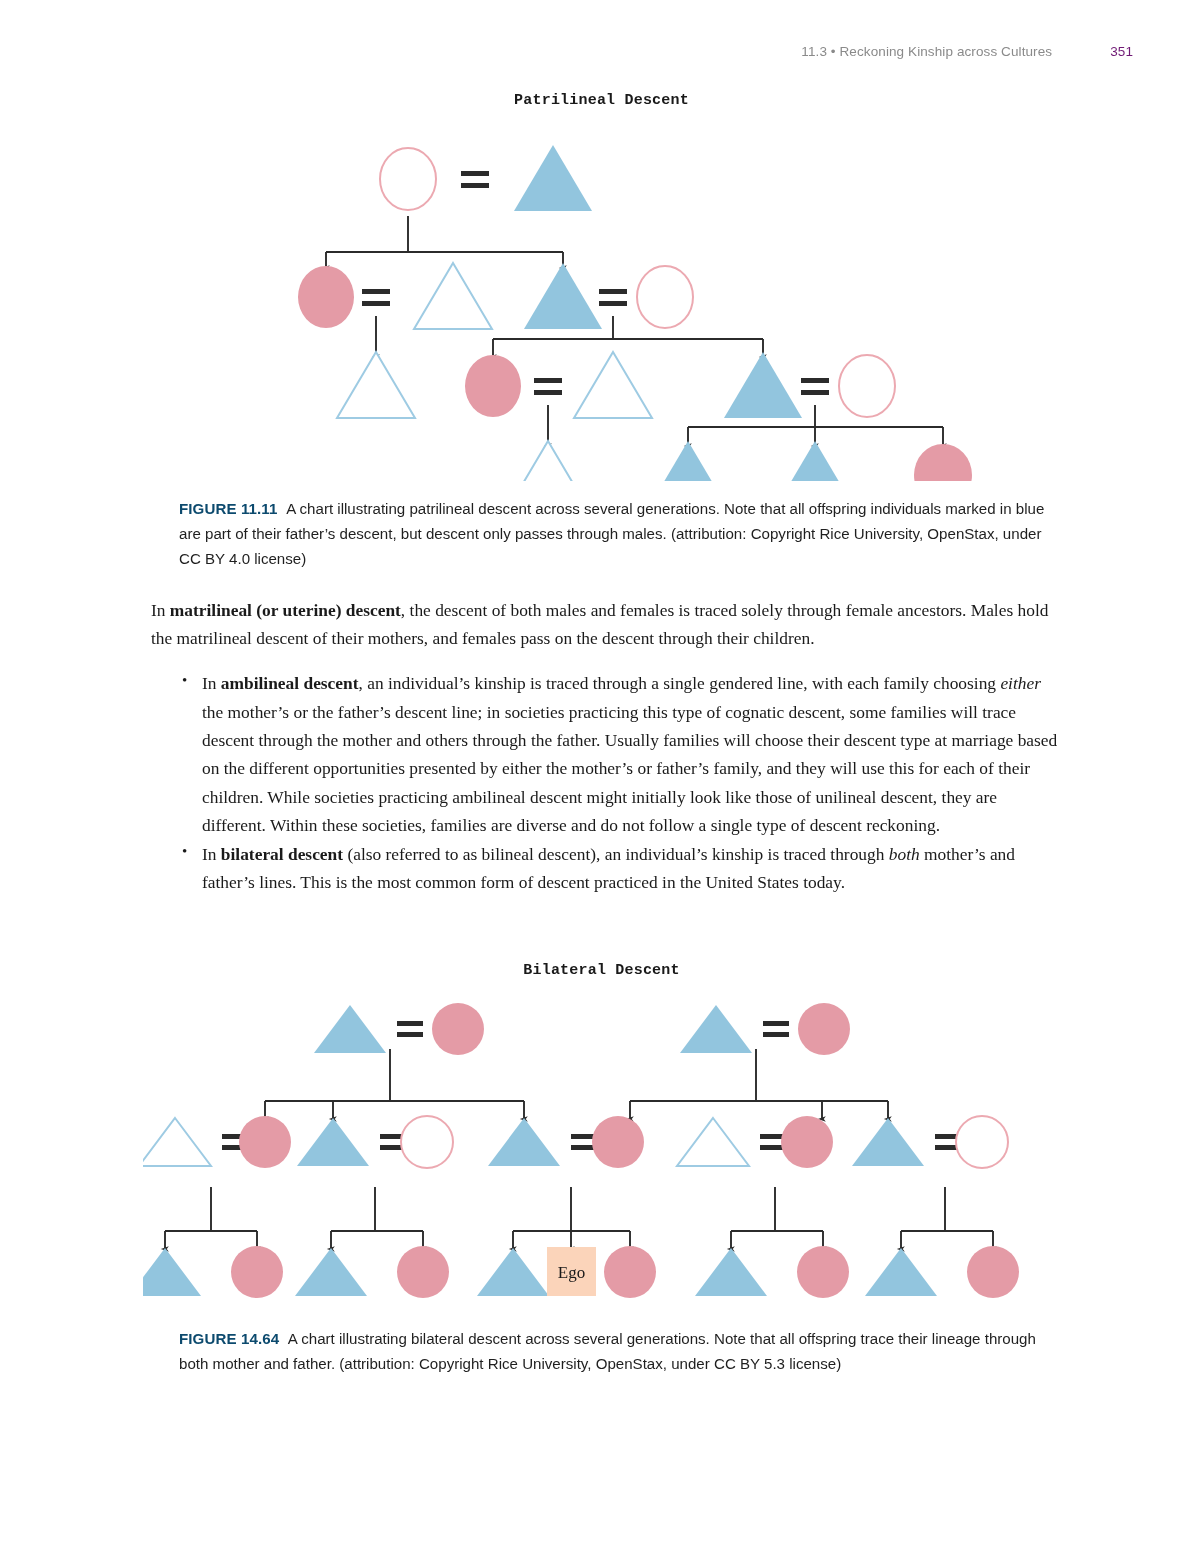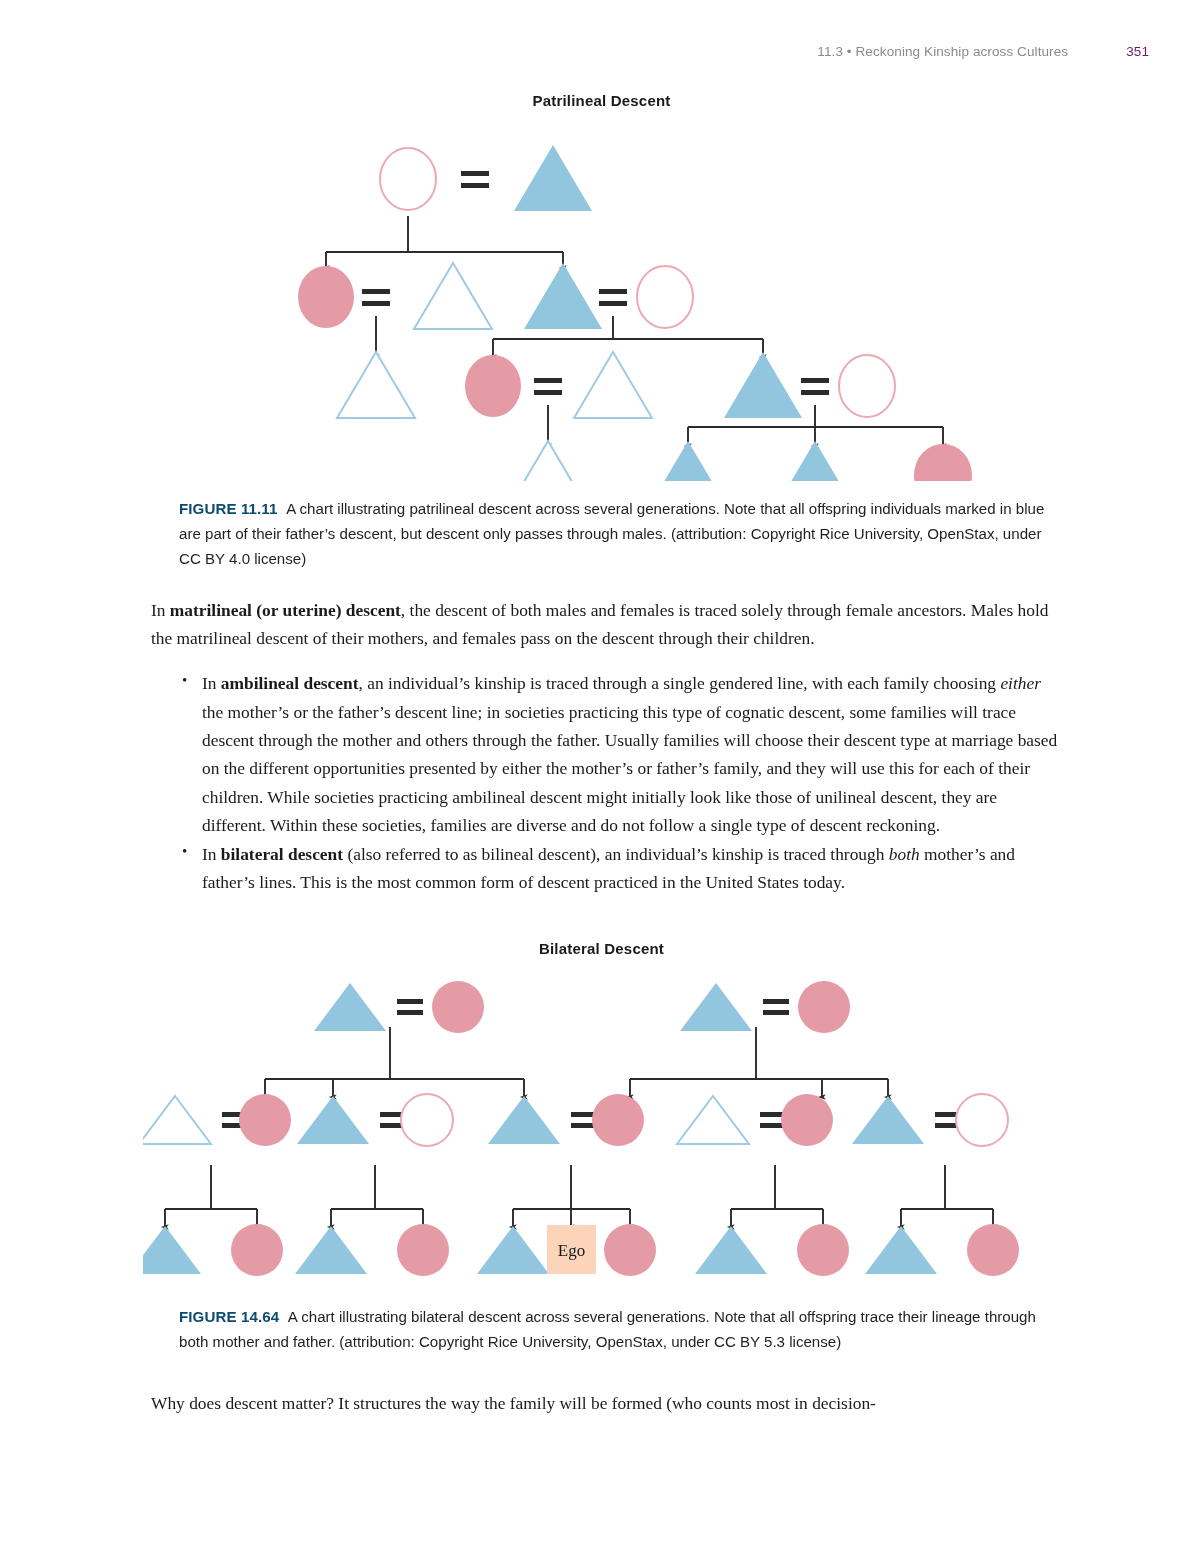--- a/index.html
+++ b/index.html
@@ -13,21 +13,21 @@
     position: relative;
     font-family: "Liberation Serif", serif;
     color: #1a1a1a;
     overflow: hidden;
   }
 
   
   .page-header {
     position: absolute;
     top: 44px;
-    right: 51px;
+    right: 67px;
     display: flex;
     align-items: baseline;
     gap: 58px;
     font-family: "Liberation Sans", sans-serif;
     font-size: 13.5px;
     color: #8a8a8a;
     letter-spacing: .1px;
   }
   .page-header .pg-num { color: #701a75; }
 
@@ -36,21 +36,21 @@
     position: absolute;
     left: 143px;
     top: 92px;
     width: 917px;
   }
 
   
   .figure { width: 100%; }
   .fig-title {
     text-align: center;
-    font-family: Liberation Sans, sans-serif;
+    font-family: Liberation Mono, monospace;
     font-weight: bold;
     font-size: 15px;
     color: #1a1a1a;
     letter-spacing: .2px;
   }
   .diagram-wrap { position: relative; width: 917px; }
   .diagram-wrap svg { display: block; width: 100%; height: auto; }
 
   
   .caption {
@@ -69,21 +69,21 @@
   .caption .fig-label::after { content: "\00a0\00a0"; }
 
   
   p.body {
     font-size: 17.4px;
     line-height: 1.63;
     margin: 0 0 17px 8px;
     text-align: left;
   }
   ul.bullets {
-    margin: 0 0 4px 0;
+    margin: 0 0 26px 0;
     padding-left: 37px;
     list-style: none;
   }
   ul.bullets > li {
     font-size: 17.4px;
     line-height: 1.63;
     margin-bottom: 0;
     position: relative;
     padding-left: 22px;
   }
@@ -402,15 +402,14 @@
     </div>
 
     <div class="sp-16"></div>
     <div class="caption">
       <span class="fig-label">FIGURE 14.64</span><span>A chart illustrating bilateral descent across several generations. Note that all offspring trace their lineage through both mother and father. (attribution: Copyright Rice University, OpenStax, under CC BY 5.3 license)</span>
     </div>
   </div>
 
   <div class="sp-34"></div>
 
-  <p class="body">Why does descent matter? It structures the way the family will be formed (who counts most in decision-</p>
 
 </div>
 
 </body></html>

